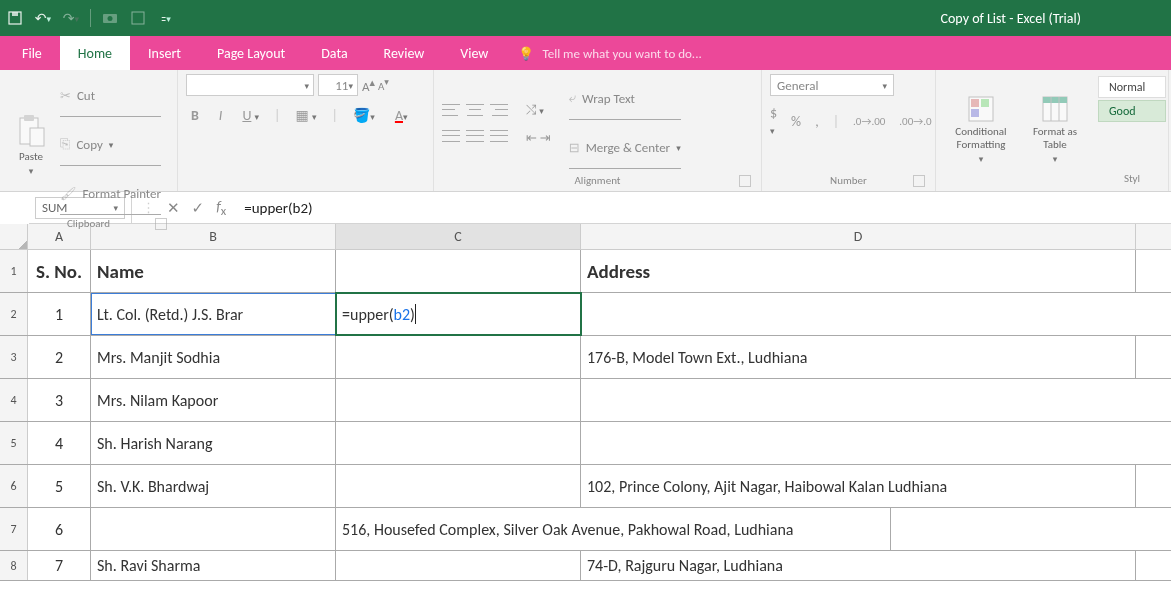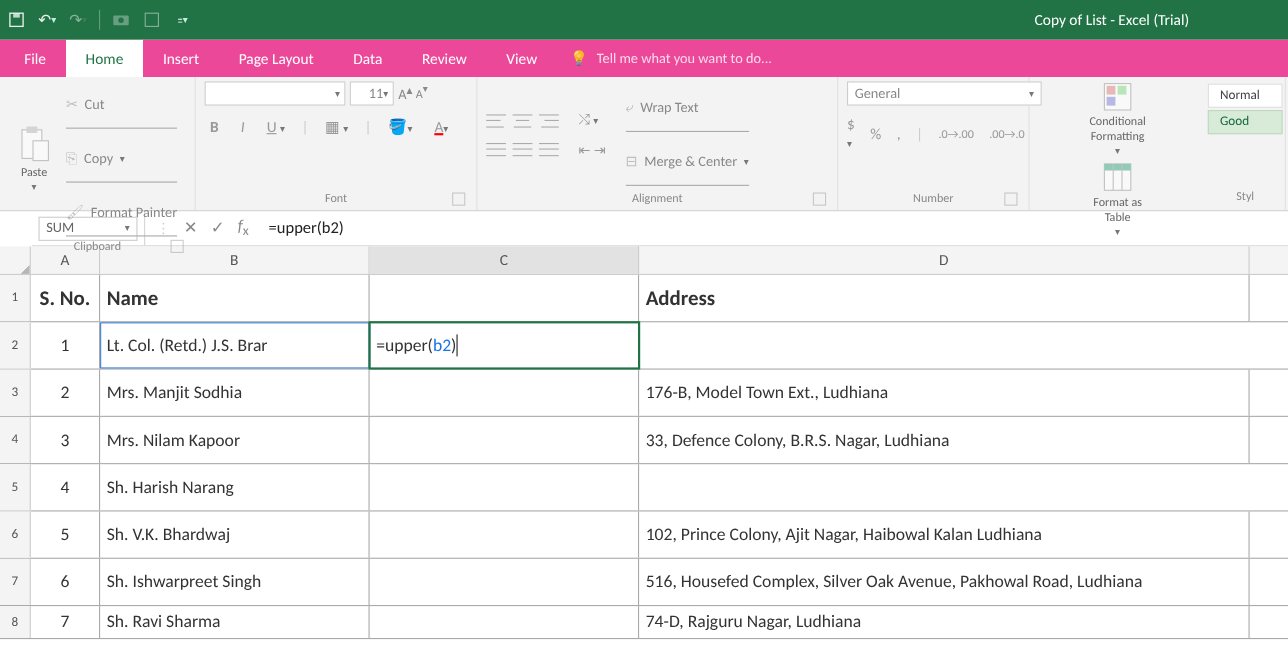--- a/index.html
+++ b/index.html
@@ -41,21 +41,21 @@
 .fontbox .combo.size { width:40px; }
 .fontbox .aa { color:#888; font-size:13px; display:flex; gap:3px; }
 
 .fmtline { display:flex; align-items:center; gap:10px; color:#999; font-size:14px; margin-top:8px; }
 .fmtline .boxbtn { border:1px solid transparent; padding:2px 4px; }
 
 .alignrow { display:flex; gap:6px; }
 .alignrow .ab { width:18px; height:16px; display:flex; flex-direction:column; justify-content:space-around; opacity:0.5; }
 .alignrow .ab span { height:1px; background:#666; display:block; }
 
-.numcombo { border:1px solid #ccc; background:#fff; width:177px; height:22px; display:flex; align-items:center; justify-content:space-between; padding:0 6px; color:#888; font-size:13px; }
+.numcombo { border:1px solid #ccc; background:#fff; width:124px; height:22px; display:flex; align-items:center; justify-content:space-between; padding:0 6px; color:#888; font-size:13px; }
 
 .styles { display:flex; flex-direction:column; gap:2px; padding:4px 0; }
 .styles .styitem { border:1px solid #ddd; padding:3px 10px; font-size:12px; background:#fff; }
 .styles .normal { }
 .styles .good { color:#166a3b; background:#d8ead8; border-color:#c0d8c0; }
 
 
 .fxbar { height:32px; border-bottom:1px solid #d4d4d4; display:flex; align-items:center; background:#fff;margin-left:29px; }
 .namebox-wrap { display:flex; align-items:center; border-right:1px solid #d4d4d4; height:100%; }
 .namebox { width:90px; height:22px; border:1px solid #ccc; margin:0 6px; display:flex; align-items:center; padding:0 6px; font-size:13px; color:#666; justify-content:space-between; }
@@ -187,21 +187,20 @@
         <span class="boxbtn"><b>B</b></span>
         <span class="boxbtn"><i>I</i></span>
         <span class="boxbtn"><u>U</u> <span class="carrot">▾</span></span>
         <span style="color:#ccc;">|</span>
         <span class="boxbtn">▦ <span class="carrot">▾</span></span>
         <span style="color:#ccc;">|</span>
         <span class="boxbtn">🪣<span class="carrot">▾</span></span>
         <span class="boxbtn"><span style="text-decoration:underline red 2px;">A</span><span class="carrot">▾</span></span>
       </div>
     </div>
-    <div class="group-title"><span>Font</span><span class="dlg"></span></div>
   </div>
 
   <div class="group" style="width:328px;">
     <div class="group-body" style="gap:18px;">
       <div>
         <div class="alignrow">
           <div class="ab">
               <span style="width:100%;"></span>
               <span style="width:70%;"></span>
               <span style="width:90%;"></span>
@@ -266,21 +265,21 @@
         <span>,</span>
         <span style="color:#ccc;">|</span>
         <span style="font-size:11px;">.0→.00</span>
         <span style="font-size:11px;">.00→.0</span>
       </div>
     </div>
     <div class="group-title"><span>Number</span><span class="dlg"></span></div>
   </div>
 
   <div class="group" style="width:160px; border-right:none;">
-    <div class="group-body" style="justify-content:center; gap:4px;flex-direction:column;">
+    <div class="group-body" style="justify-content:center; gap:4px;">
       <div class="bigbtn" style="width:74px;">
         <svg width="28" height="28" viewBox="0 0 28 28">
             <rect x="2" y="2" width="24" height="24" fill="#fff" stroke="#999"></rect>
             <rect x="4" y="4" width="8" height="8" fill="#d88"></rect>
             <rect x="14" y="4" width="8" height="8" fill="#8d8"></rect>
             <rect x="4" y="14" width="8" height="8" fill="#88d"></rect>
           </svg>
         <span style="text-align:center;line-height:1.2;">Conditional Formatting</span>
           <span class="carrot">▾</span>
       </div>
@@ -353,42 +352,40 @@
     <div class="cell colB">Mrs. Manjit Sodhia</div>
     <div class="cell colC"></div>
     <div class="cell colD">176-B, Model Town Ext., Ludhiana</div>
   </div>
 
   <div class="row">
     <div class="rowh">4</div>
     <div class="cell colA center">3</div>
     <div class="cell colB">Mrs. Nilam Kapoor</div>
     <div class="cell colC"></div>
-    <div class="cell colD">33, Defence Colony, B.R.S. Nagar, Ludhiana</div>
   </div>
 
   <div class="row">
     <div class="rowh">5</div>
     <div class="cell colA center">4</div>
     <div class="cell colB">Sh. Harish Narang</div>
     <div class="cell colC"></div>
   </div>
 
   <div class="row">
     <div class="rowh">6</div>
     <div class="cell colA center">5</div>
     <div class="cell colB">Sh. V.K. Bhardwaj</div>
     <div class="cell colC"></div>
     <div class="cell colD">102, Prince Colony, Ajit Nagar, Haibowal Kalan Ludhiana</div>
   </div>
 
   <div class="row">
     <div class="rowh">7</div>
     <div class="cell colA center">6</div>
-    <div class="cell colB">Sh. Ishwarpreet Singh</div>
     <div class="cell colC"></div>
     <div class="cell colD">516, Housefed Complex, Silver Oak Avenue, Pakhowal Road, Ludhiana</div>
   </div>
 
   <div class="row rowlast">
     <div class="rowh">8</div>
     <div class="cell colA center">7</div>
     <div class="cell colB">Sh. Ravi Sharma</div>
     <div class="cell colC"></div>
     <div class="cell colD">74-D, Rajguru Nagar, Ludhiana</div>

